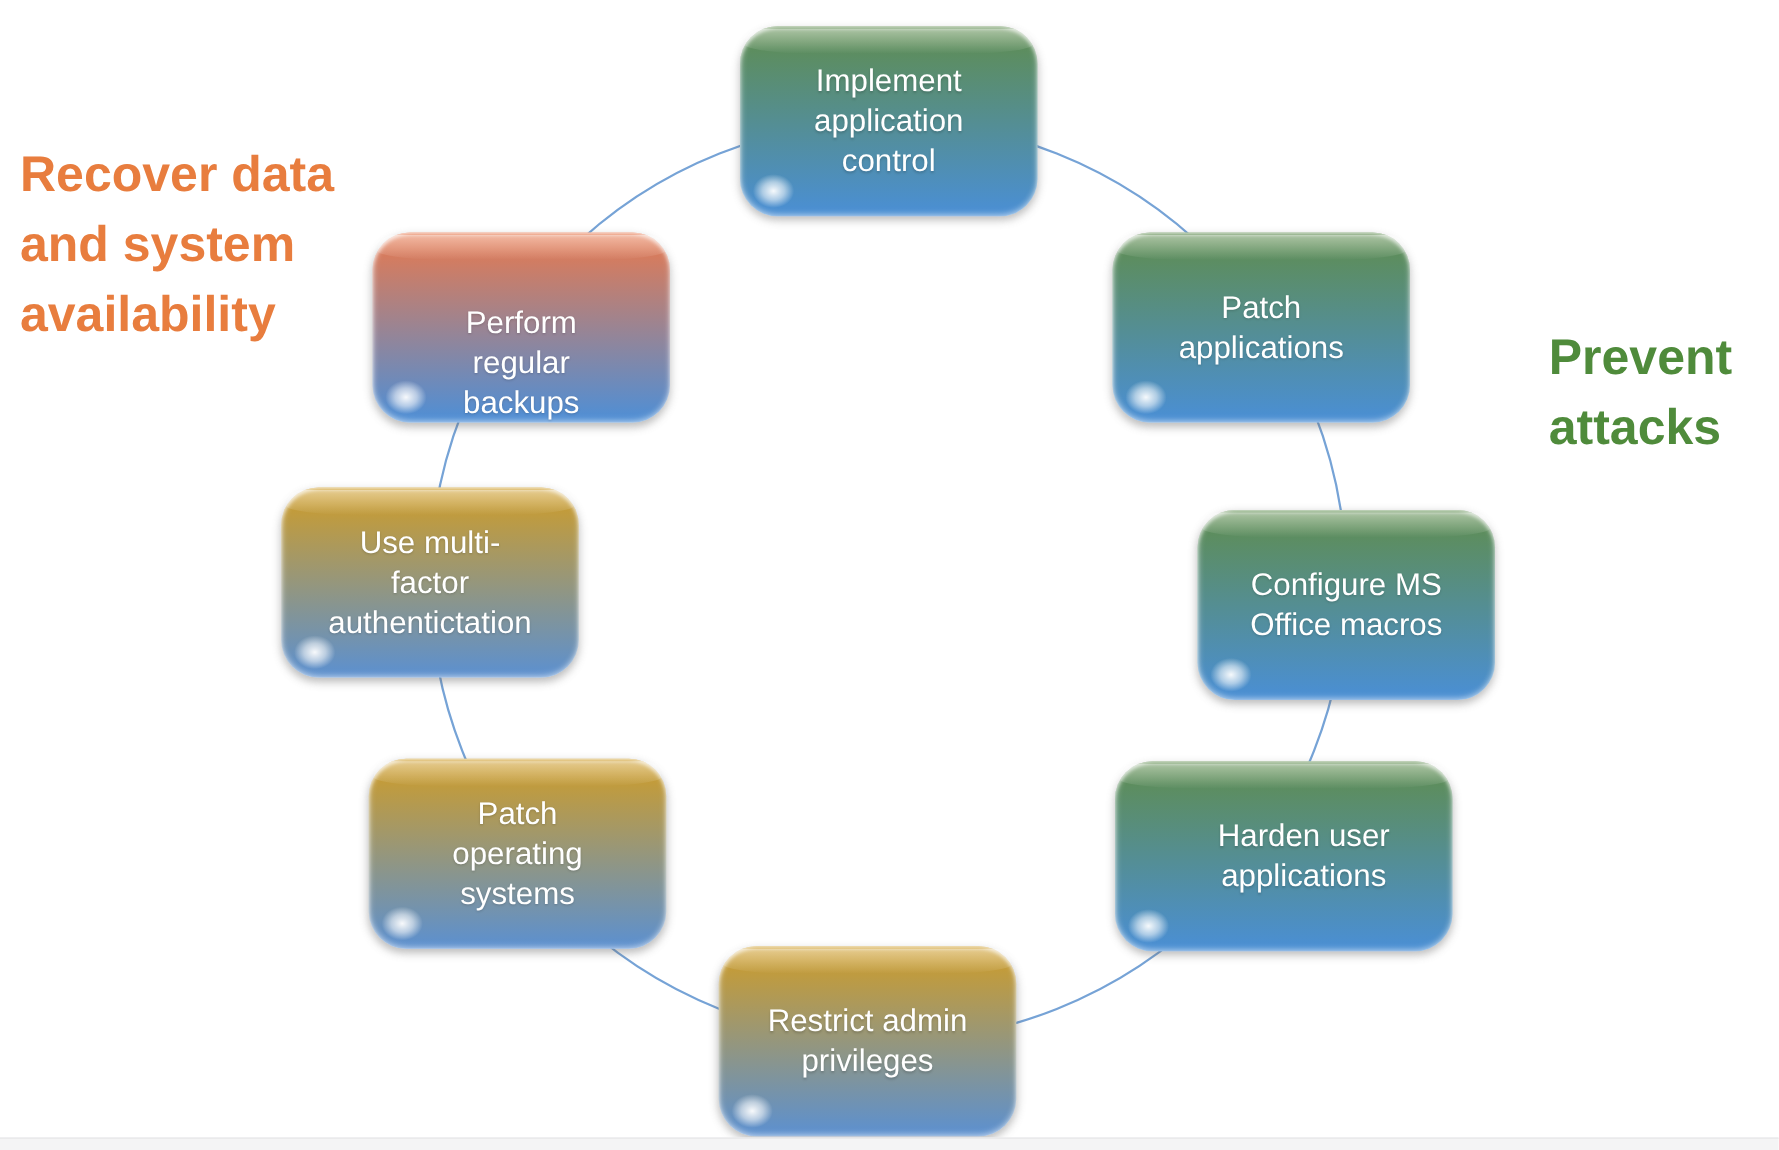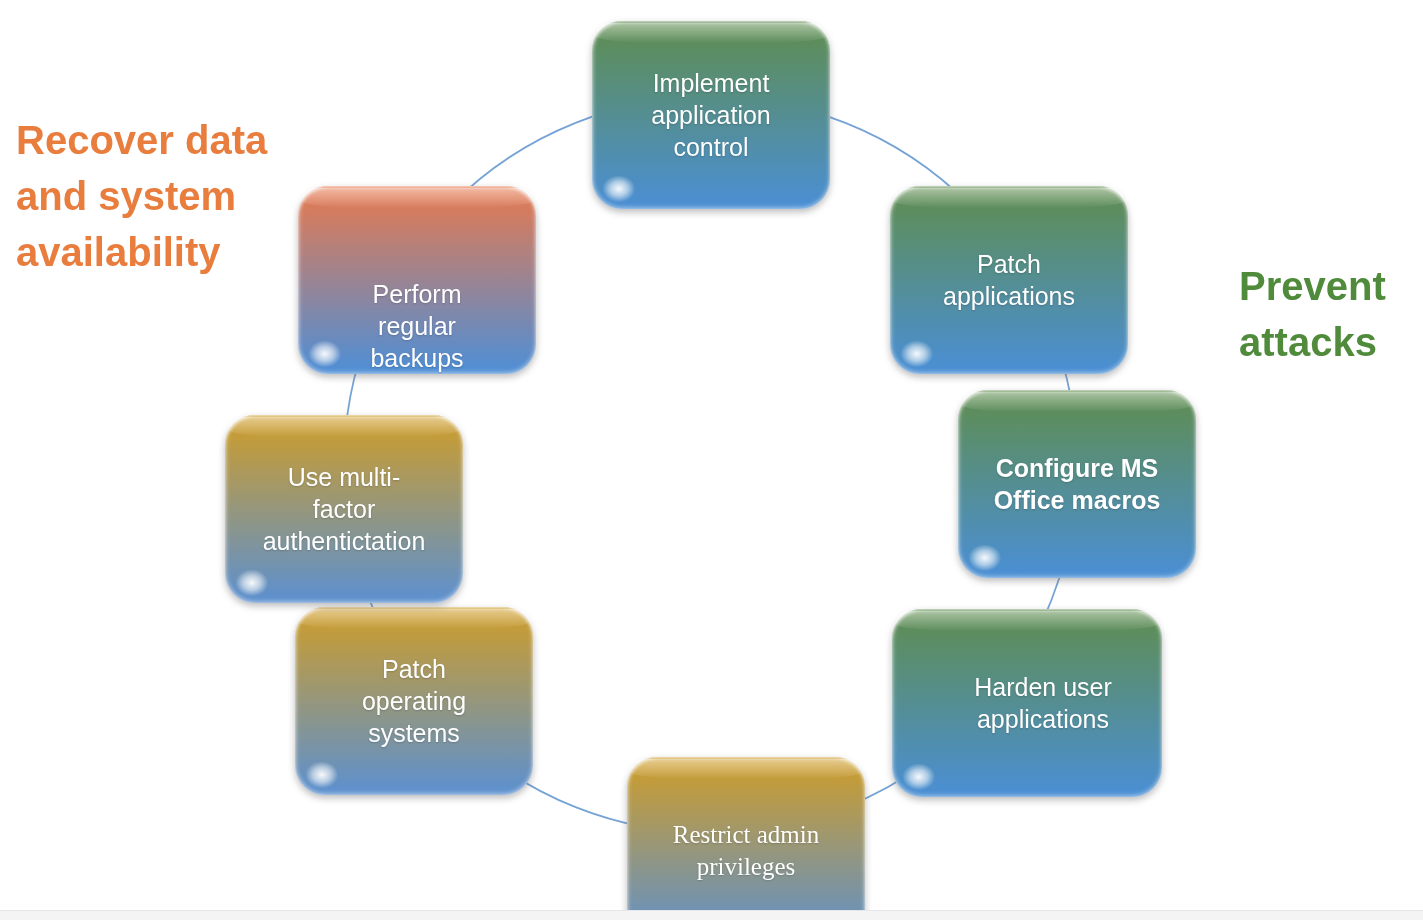--- a/index.html
+++ b/index.html
@@ -19,21 +19,21 @@
   .connector-svg {
     position: absolute;
     left: 0;
     top: 0;
     z-index: 0;
   }
   .node {
     position: absolute;
     z-index: 2;
     width: 238px;
-    height: 188px;
+    height: 152px;
     border-radius: 30px;
     display: flex;
     align-items: center;
     justify-content: center;
     text-align: center;
     color: #FFFFFF;
     font-size: 25px;
     line-height: 1.28;
     box-shadow:
       0 3px 7px rgba(105,105,105,0.45),
@@ -88,25 +88,25 @@
     left: 0; right: 0; bottom: 0;
     height: 9px;
     background: #F4F4F5;
     border-top: 1px solid #E6E6E8;
     z-index: 3;
   }
 
   
   .pos-implement { left: 592px; top: 21px; }
   .pos-patchapps { left: 890px; top: 186px; }
-  .pos-macros    { left: 958px; top: 390px; font-weight: bold; }
+  .pos-macros    { left: 958px; top: 408px; }
   .pos-harden    { left: 892px; top: 609px; padding-left: 32px; }
-  .pos-restrict  { left: 627px; top: 757px; font-family: Liberation Serif, serif; }
+  .pos-restrict  { left: 575px; top: 757px; }
   .pos-patchos   { left: 295px; top: 607px; }
-  .pos-mfa       { left: 225px; top: 390px; margin-top: 25px; }
+  .pos-mfa       { left: 225px; top: 390px; }
   .pos-backups   { left: 298px; top: 186px; align-items: flex-end; }
 </style>
 </head>
 <body>
 
 <div class="canvas">
 
   <svg class="connector-svg" width="1423" height="920">
     <ellipse cx="710.5" cy="465" rx="366.5" ry="368" fill="none" stroke="#76A3D6" stroke-width="1.8"></ellipse>
   </svg>

